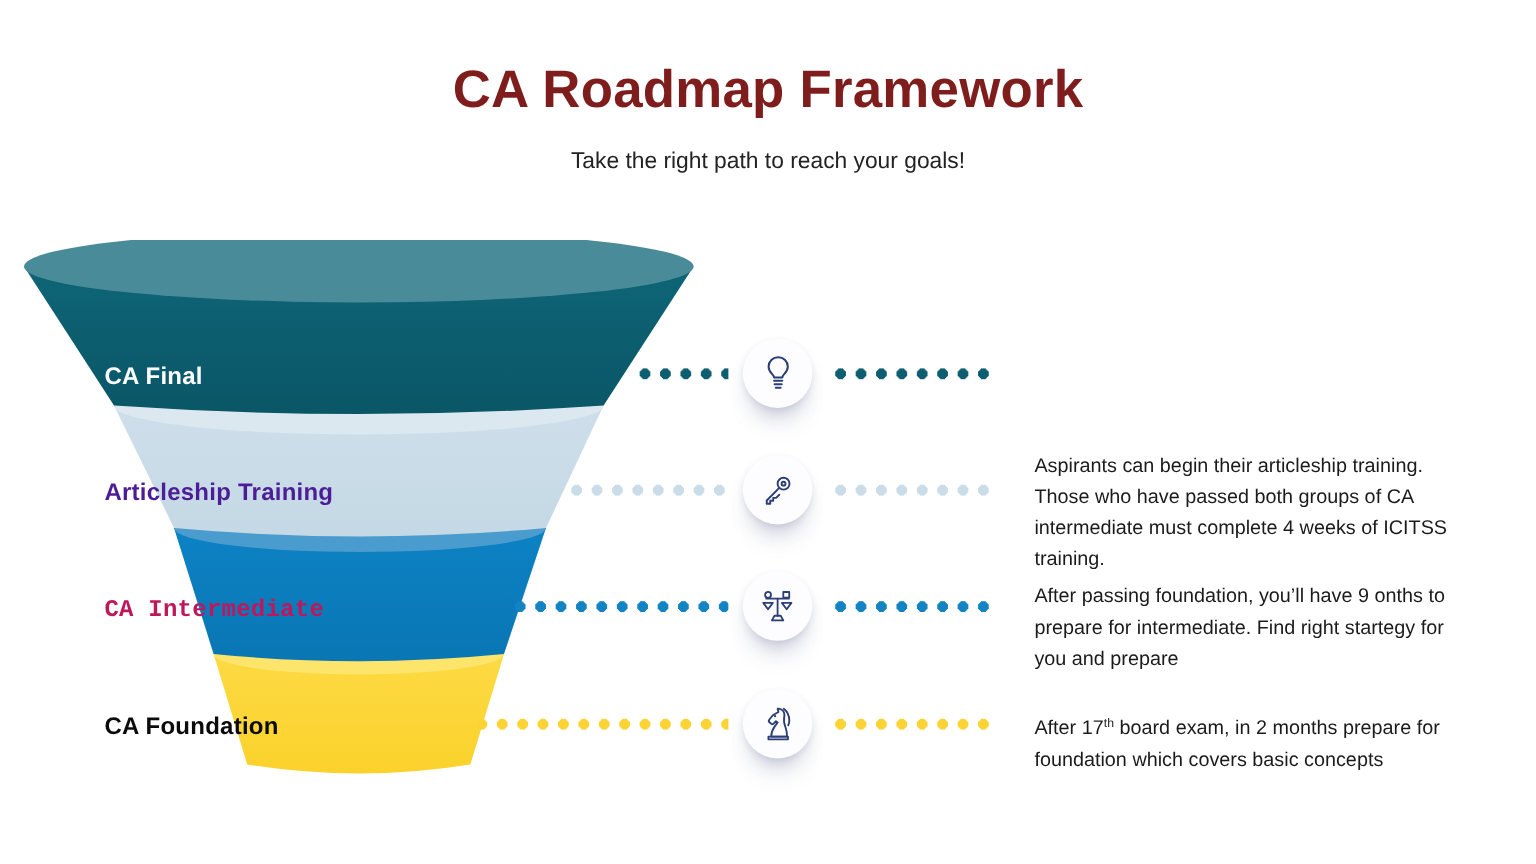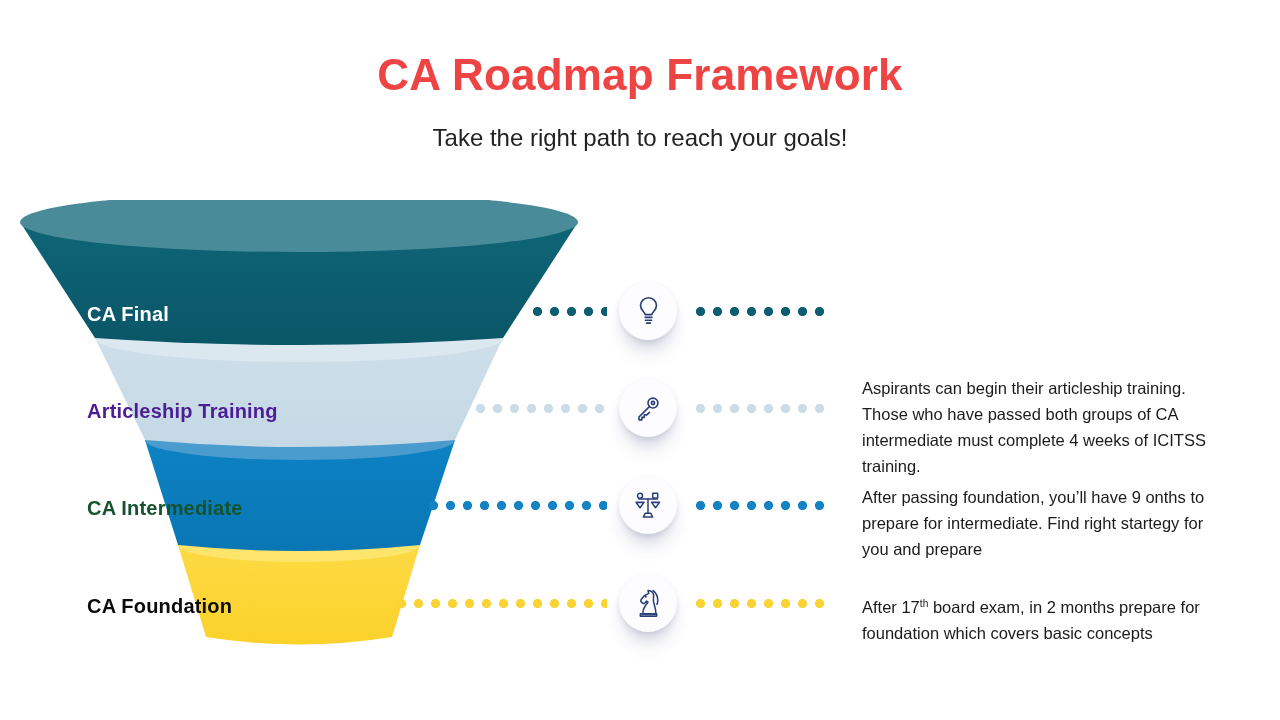--- a/index.html
+++ b/index.html
@@ -6,40 +6,40 @@
   body{
     width:1280px;height:720px;background:#ffffff;
     font-family:"Liberation Sans","DejaVu Sans",sans-serif;
     overflow:hidden;position:relative;
   }
   #stage{position:absolute;inset:0;width:1280px;height:720px;}
 
   
   .title{
     position:absolute;left:0;top:52px;width:1280px;text-align:center;
-    font-size:44px;font-weight:bold;color:#ef4444;letter-spacing:.2px;
+    font-size:44px;font-weight:bold;color:#7f1d1d;letter-spacing:.2px;
     line-height:1.05;
   }
   .subtitle{
     position:absolute;left:0;top:124px;width:1280px;text-align:center;
-    font-size:24px;color:#232323;font-weight:400;
+    font-size:19px;color:#232323;font-weight:400;
   }
 
   
   #funnel{position:absolute;left:0;top:200px;width:620px;height:470px;}
 
   
   .band-label{
     position:absolute;width:420px;text-align:left;
     font-size:20px;font-weight:bold;letter-spacing:.2px;
     pointer-events:none;
   }
   .bl-0{left:87px;top:303px;color:#ffffff;}
   .bl-1{left:87px;top:400px;color:#4c1d95;}
-  .bl-2{left:87px;top:497px;color:#14532d;}
+  .bl-2{left:87px;top:497px;color:#be185d;font-family:Liberation Mono, monospace;}
   .bl-3{left:87px;top:595px;color:#0B0B0B;}
 
   
   .dots{position:absolute;height:9px;}
   .dots i{
     display:block;width:100%;height:100%;
     background-image:radial-gradient(circle closest-side,currentColor 99%,transparent 100%);
     background-size:17px 9px;background-repeat:repeat-x;background-position:0 50%;
   }
 

